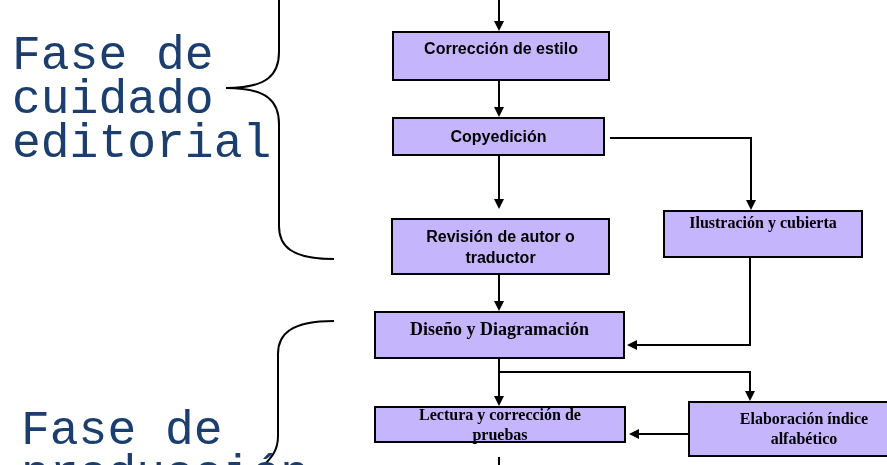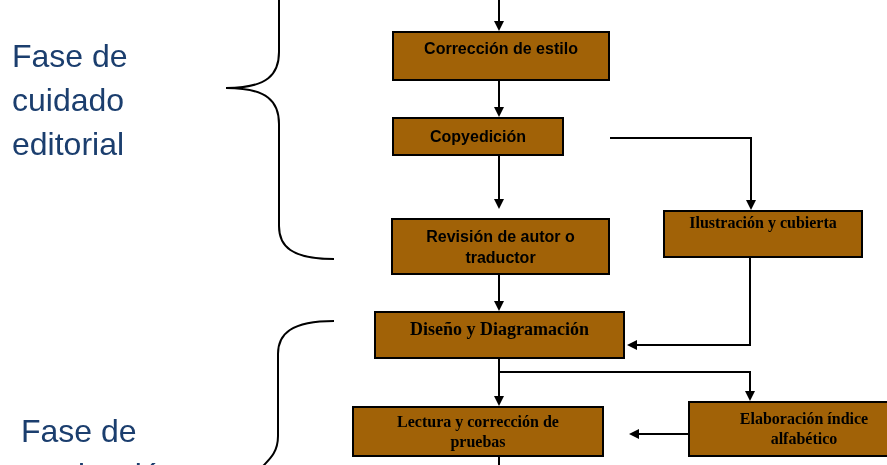--- a/index.html
+++ b/index.html
@@ -18,53 +18,53 @@
   #wires {
     position: absolute;
     left: 0;
     top: 0;
     width: 887px;
     height: 465px;
   }
   .phase {
     position: absolute;
     color: var(--phase-color, #1B3E6E);
-    font-size: 32px;
+    font-size: 48px;
     line-height: 44px;
     white-space: pre-line;
-    font-family: Liberation Sans, sans-serif;
+    font-family: Liberation Mono, monospace;
   }
   .phase-editorial { left: 12px; top: 34px; }
   .phase-produccion { left: 21px; top: 409px; }
 
   .fbox {
     position: absolute;
     box-sizing: border-box;
-    background: #a16207;
+    background: #c4b5fd;
     border: 2px solid #000000;
     display: flex;
     align-items: center;
     justify-content: center;
     text-align: center;
     color: #000000;
     font-weight: bold;
   }
   .fbox span {
     white-space: pre-line;
     display: block;
   }
   .sans { font-family: "Liberation Sans", sans-serif; font-size: 16px; line-height: 21px; }
   .serif { font-family: "Liberation Serif", serif; font-size: 16px; line-height: 20px; }
 
   .b-correccion  { left: 392px; top: 31px;  width: 218px; height: 50px; align-items: flex-start; padding-top: 5px; }
-  .b-copyedicion { left: 392px; top: 117px; width: 172px; height: 39px; }
+  .b-copyedicion { left: 392px; top: 117px; width: 213px; height: 39px; }
   .b-revision    { left: 391px; top: 218px; width: 219px; height: 57px; }
   .b-ilustracion { left: 663px; top: 210px; width: 200px; height: 48px; align-items: flex-start; padding-top: 1px; }
   .b-diseno      { left: 374px; top: 311px; width: 251px; height: 48px; align-items: flex-start; padding-top: 6px; font-size: 18px; font-family: Liberation Serif, serif; }
-  .b-lectura     { left: 352px; top: 406px; width: 252px; height: 51px; }
+  .b-lectura     { left: 374px; top: 406px; width: 252px; height: 37px; }
   .b-elaboracion { left: 688px; top: 401px; width: 232px; height: 56px; }
 </style>
 </head>
 <body>
 
 <div id="canvas">
 
   <svg id="wires" width="887" height="465" viewBox="0 0 887 465" xmlns="http://www.w3.org/2000/svg">
 
     <path d="M279,0 L279,52 C279,74 268,88 226,88 C268,88 279,102 279,124 L279,226 C279,246 291,259 334,259" fill="none" stroke="#000000" stroke-width="2"></path>

